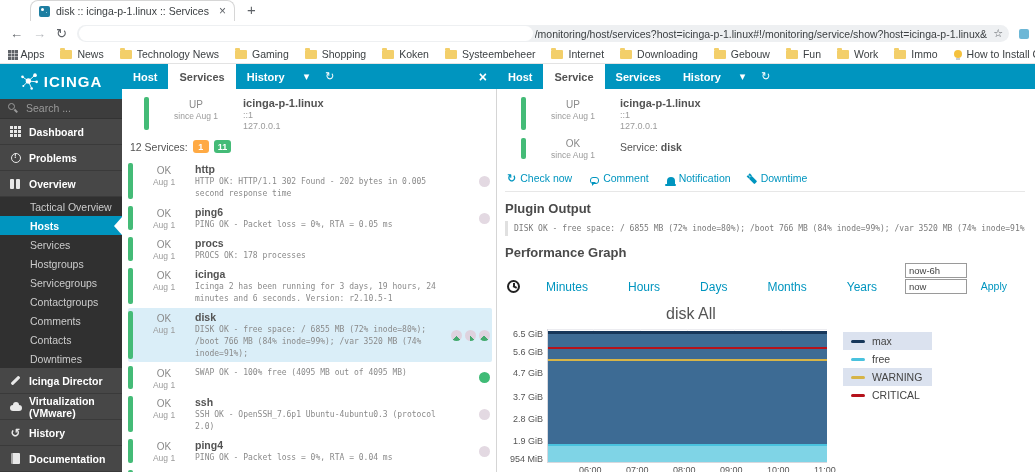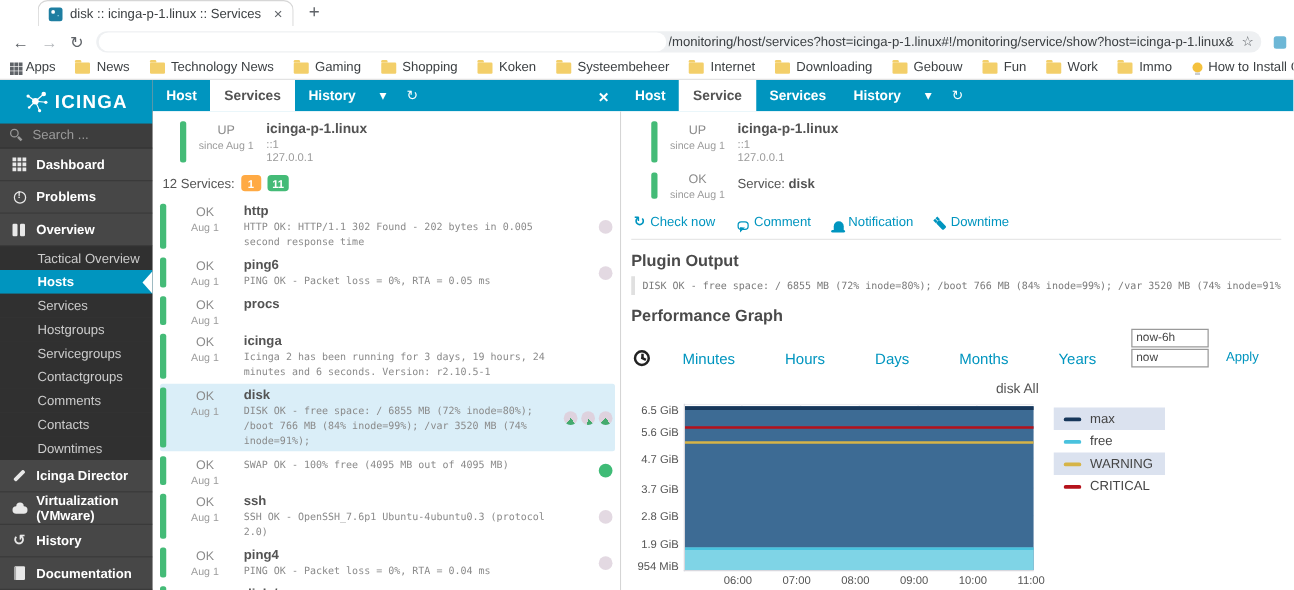--- a/index.html
+++ b/index.html
@@ -76,21 +76,21 @@
   .tab.active{background:#fff;color:#535353;}
   .tab-ic{display:flex;align-items:center;padding:0 8px;color:#fff;font-size:11px;cursor:pointer;}
   .closer{margin-left:auto;padding:0 10px;display:flex;align-items:center;color:#fff;font-size:14px;font-weight:bold;cursor:pointer;}
 
   .panels{flex:1;display:flex;overflow:hidden;}
   .panel{overflow:hidden;background:#fff;}
   .midpanel{width:375px;flex:none;border-right:1px solid #d5d5d5;padding:5px 4px 0 6px;}
   .rightpanel{flex:1;padding:5px 10px 0 8px;}
 
   
-  .hostrow{display:flex;gap:1px;padding:2px 0 6px 16px;}
+  .hostrow{display:flex;gap:16px;padding:2px 0 6px 16px;}
   .sbar{width:5px;border-radius:2px;background:#44bb77;flex:none;align-self:stretch;margin:1px 0;}
   .statecol{width:62px;flex:none;text-align:center;padding-top:3px;}
   .statecol .st{font-size:10px;color:#8a8a8a;}
   .statecol .since{font-size:8.5px;color:#9b9b9b;margin-top:1px;}
   .hostinfo{padding-top:1px;}
   .hname{font-size:11px;font-weight:bold;color:#535353;}
   .haddr{font-size:9px;color:#9b9b9b;margin-top:1px;}
   .svcsum{display:flex;align-items:center;gap:5px;font-size:10.5px;color:#535353;padding:3px 0 7px 2px;}
   .badge{display:inline-block;min-width:16px;padding:1.5px 4px;border-radius:3px;color:#fff;font-size:9px;font-weight:bold;text-align:center;cursor:pointer;}
   .badge.warn{background:#ffaa44;}
@@ -127,21 +127,21 @@
   .clock-icon::before{content:"";position:absolute;left:4px;top:1px;width:1.5px;height:4px;background:#222;}
   .clock-icon::after{content:"";position:absolute;left:4px;top:4px;width:4px;height:1.5px;background:#222;transform:rotate(25deg);}
   .ranges{display:flex;gap:40px;}
   .range{font-size:12px;color:#0095bf;cursor:pointer;}
   .timeinputs{position:absolute;right:58px;top:-2px;display:flex;flex-direction:column;gap:1px;}
   .timeinputs input{width:62px;height:15px;border:1px solid #9a9a9a;font-size:9.5px;padding:0 3px;color:#444;font-family:"Liberation Sans",sans-serif;outline:none;}
   .applyrow{position:absolute;right:18px;top:15px;font-size:10.5px;color:#0095bf;cursor:pointer;}
 
   
   .chart{margin-top:4px;}
-  .chart-title{margin-left:46px;width:280px;text-align:right;font-size:11px;color:#555;margin-bottom:6px;}
+  .chart-title{margin-left:46px;width:280px;text-align:center;font-size:16px;color:#555;margin-bottom:6px;}
   .chart-body{display:flex;}
   .ylabels{width:42px;flex:none;position:relative;height:134px;}
   .ylab{position:absolute;right:4px;font-size:9px;color:#555;}
   .plotwrap{flex:none;}
   .plot{width:280px;height:134px;position:relative;background:#fdfdfe;border-left:1px solid #d8d8de;border-bottom:1px solid #d8d8de;overflow:hidden;}
   .hgrid{position:absolute;left:0;right:0;height:1px;background:#ececf0;}
   .vgrid{position:absolute;top:0;bottom:0;width:1px;background:#f0f0f3;}
   .area{position:absolute;left:0;right:0;bottom:0;}
   .cline{position:absolute;left:0;right:0;height:2px;}
   .xlabels{position:relative;height:13px;width:280px;}
@@ -405,20 +405,21 @@
                 </div>
               </div>
               <div class="svcrow">
                 <span class="sbar"></span>
                 <div class="statecol">
                   <div class="st">OK</div>
                   <div class="since">Aug 1</div>
                 </div>
                 <div class="svcbody">
                   <div class="svcname">procs</div>
+                  <div class="svcout">PROCS OK: 178 processes</div>
                 </div>
                 <div class="svcicons"></div>
               </div>
               <div class="svcrow">
                 <span class="sbar"></span>
                 <div class="statecol">
                   <div class="st">OK</div>
                   <div class="since">Aug 1</div>
                 </div>
                 <div class="svcbody">

